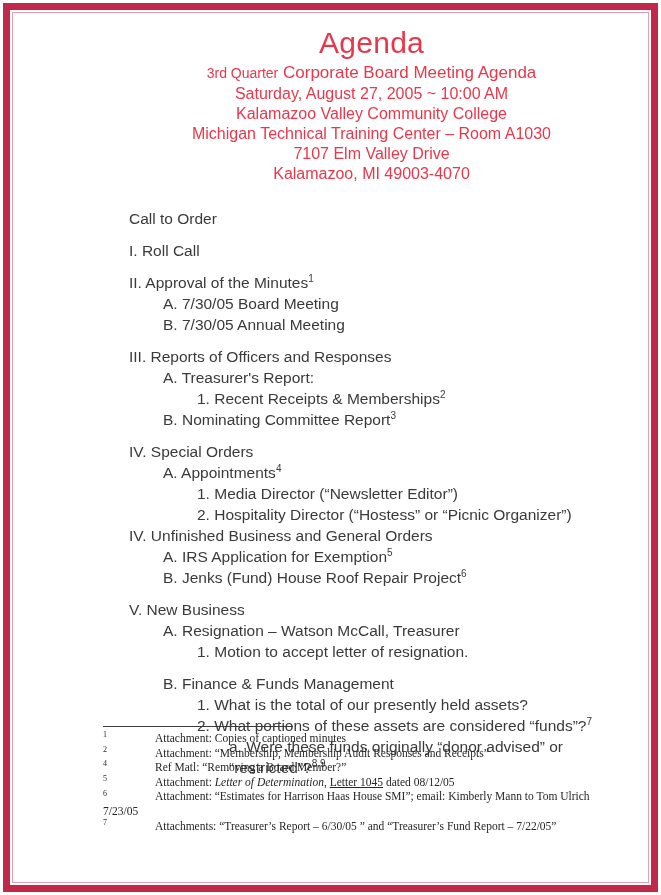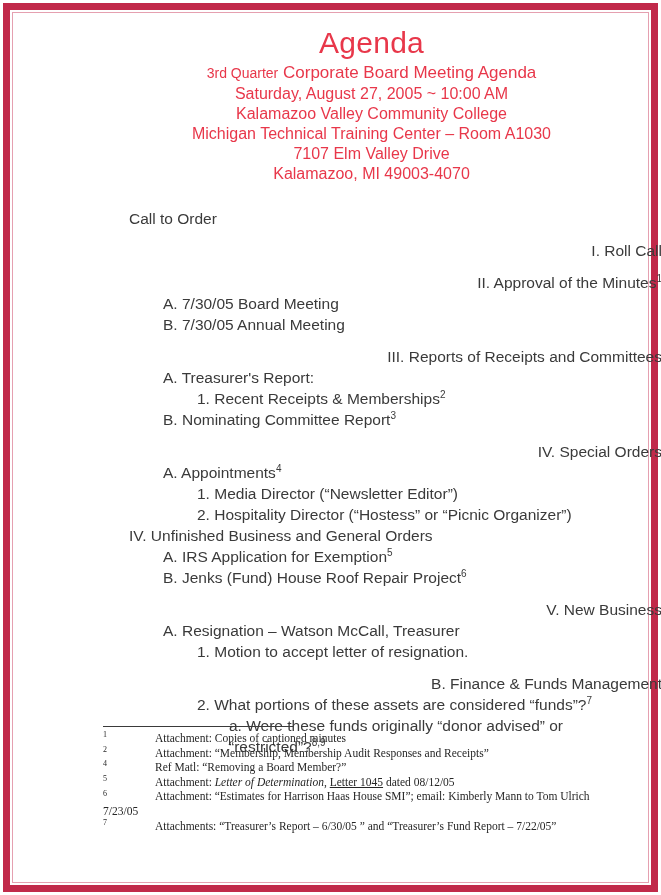--- a/index.html
+++ b/index.html
@@ -96,21 +96,21 @@
     line-height: 21px;
   }
   .item {
     white-space: nowrap;
   }
   .lvl-0 { margin-left: 0px; }
   .lvl-1 { margin-left: 34px; }
   .lvl-2 { margin-left: 68px; }
   .lvl-3 { margin-left: 100px; }
 
-  .gap-before { margin-top: 11px; text-align: right; }
+  .gap-before { margin-top: 11px; }
 
   .item sup {
     font-size: 10px;
     line-height: 0;
     vertical-align: super;
   }
 
   
   .footnotes {
     position: absolute;
@@ -173,35 +173,36 @@
       <div class="subtitle-line l5">7107 Elm Valley Drive</div>
       <div class="subtitle-line l6">Kalamazoo, MI 49003-4070</div>
     </div>
 
     <div class="agenda" id="agenda-list">
         <div class="item lvl-0"><span>Call to Order</span></div>
         <div class="item lvl-0 gap-before"><span>I. Roll Call</span></div>
         <div class="item lvl-0 gap-before"><span>II. Approval of the Minutes</span><sup>1</sup></div>
         <div class="item lvl-1"><span>A. 7/30/05 Board Meeting</span></div>
         <div class="item lvl-1"><span>B. 7/30/05 Annual Meeting</span></div>
-        <div class="item lvl-0 gap-before"><span>III. Reports of Receipts and Committees</span></div>
+        <div class="item lvl-0 gap-before"><span>III. Reports of Officers and Responses</span></div>
         <div class="item lvl-1"><span>A. Treasurer's Report:</span></div>
         <div class="item lvl-2"><span>1. Recent Receipts &amp; Memberships</span><sup>2</sup></div>
         <div class="item lvl-1"><span>B. Nominating Committee Report</span><sup>3</sup></div>
         <div class="item lvl-0 gap-before"><span>IV. Special Orders</span></div>
         <div class="item lvl-1"><span>A. Appointments</span><sup>4</sup></div>
         <div class="item lvl-2"><span>1. Media Director (“Newsletter Editor”)</span></div>
         <div class="item lvl-2"><span>2. Hospitality Director (“Hostess” or “Picnic Organizer”)</span></div>
         <div class="item lvl-0"><span>IV. Unfinished Business and General Orders</span></div>
         <div class="item lvl-1"><span>A. IRS Application for Exemption</span><sup>5</sup></div>
         <div class="item lvl-1"><span>B. Jenks (Fund) House Roof Repair Project</span><sup>6</sup></div>
         <div class="item lvl-0 gap-before"><span>V. New Business</span></div>
         <div class="item lvl-1"><span>A. Resignation – Watson McCall, Treasurer</span></div>
         <div class="item lvl-2"><span>1. Motion to accept letter of resignation.</span></div>
         <div class="item lvl-1 gap-before"><span>B. Finance &amp; Funds Management</span></div>
+        <div class="item lvl-2"><span>1. What is the total of our presently held assets?</span></div>
         <div class="item lvl-2"><span>2. What portions of these assets are considered “funds”?</span><sup>7</sup></div>
         <div class="item lvl-3"><span>a. Were these funds originally “donor advised” or</span></div>
         <div class="item lvl-3"><span>“restricted”?</span><sup>8,9</sup></div>
       </div>
 
     <div class="footnotes">
       <div class="fn-rule"></div>
       <div id="footnote-list">
           <div class="fn-row"><span class="fn-num">1</span><span class="fn-text">Attachment: Copies of captioned minutes</span></div>
           <div class="fn-row"><span class="fn-num">2</span><span class="fn-text">Attachment: “Membership, Membership Audit Responses and Receipts”</span></div>

